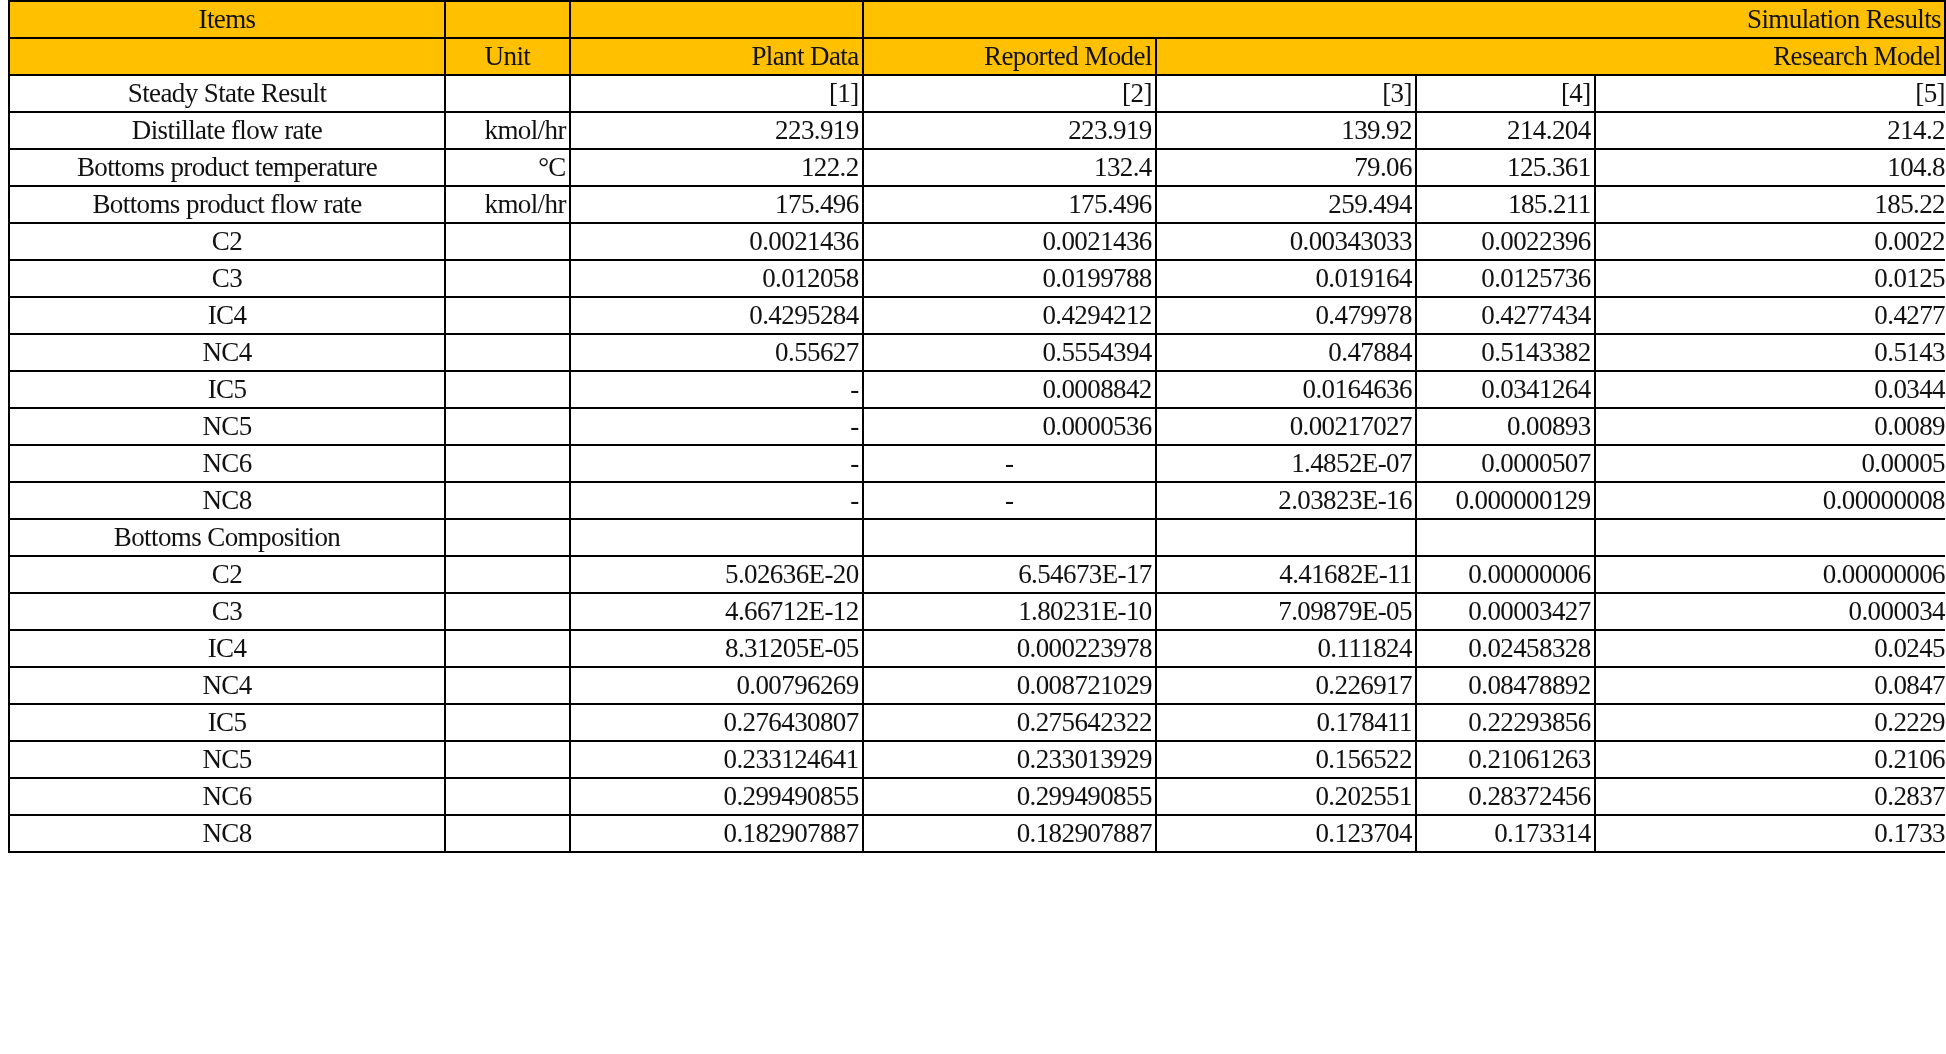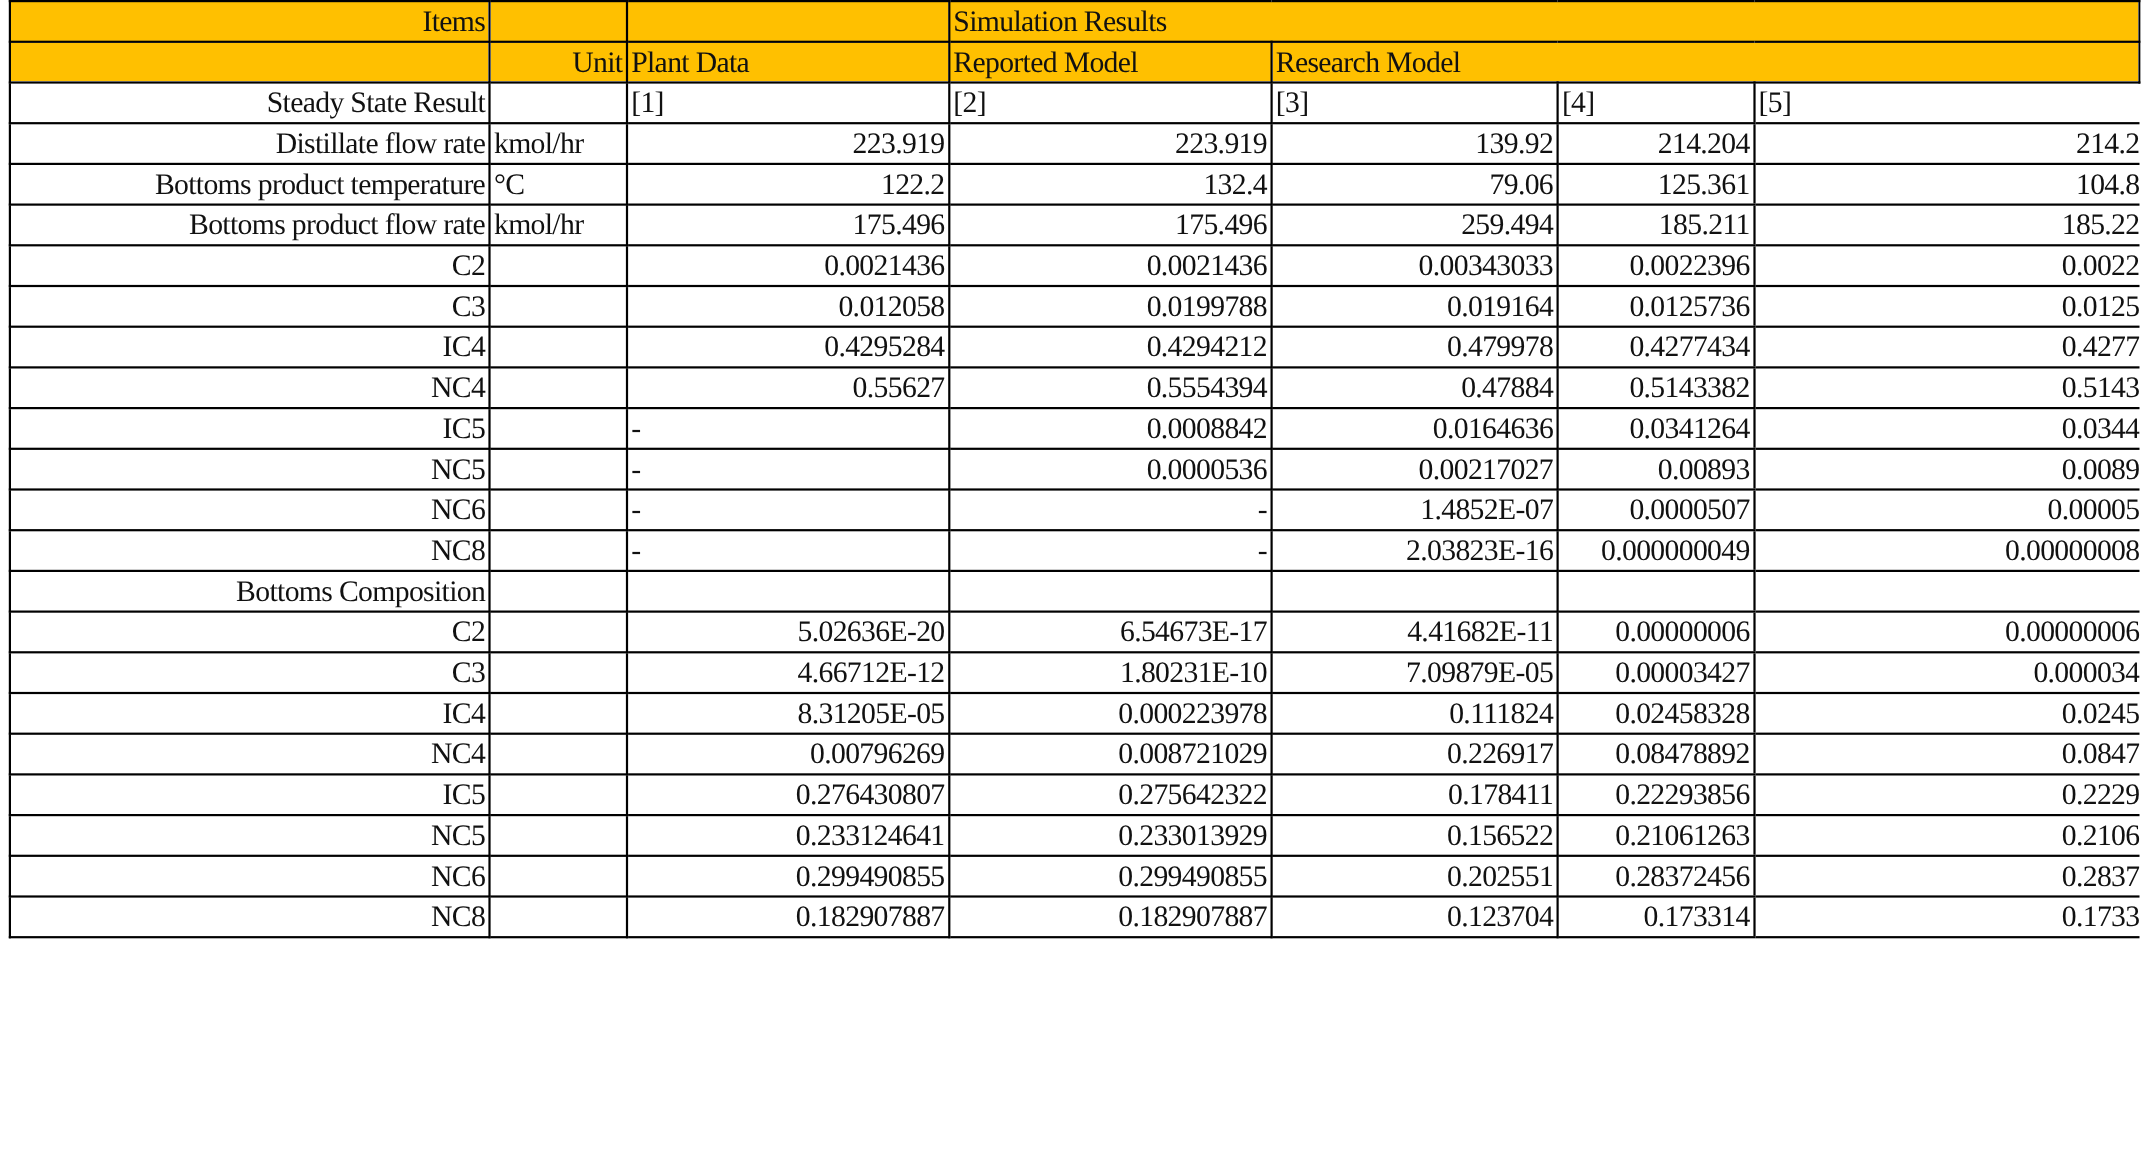--- a/index.html
+++ b/index.html
@@ -18,22 +18,22 @@
     height: 35px;
     padding: 0 3px;
     border: 2.5px solid #000000;
     white-space: nowrap;
     overflow: hidden;
     line-height: 35px;
     vertical-align: middle;
   }
   tr.hdr td { background: #FFC000; }
   tr.hdr1 td { border-left-color: #000; }
-  .l { text-align: right; }
-  .c { text-align: left; margin-left: 12px; }
+  .l { text-align: center; }
+  .c { text-align: right; margin-left: 12px; }
   .r { text-align: right; }
   td.thin-r { border-right-width: 1px; }
   td.noright { border-right: none; }
   td.c7 { padding-right: 0; }
   col.c1 { width: 437px; }
   col.c2 { width: 125px; }
   col.c3 { width: 294px; }
   col.c4 { width: 294px; }
   col.c5 { width: 261px; }
   col.c6 { width: 179px; }
@@ -165,21 +165,21 @@
           <td class="r">1.4852E-07</td>
           <td class="r thin-r">0.0000507</td>
           <td class="r c7 noright">0.00005</td>
         </tr>
         <tr>
           <td class="l">NC8</td>
           <td class="c"></td>
           <td class="c">-</td>
           <td class="l">-</td>
           <td class="r">2.03823E-16</td>
-          <td class="r thin-r">0.000000049</td>
+          <td class="r thin-r">0.000000129</td>
           <td class="r c7 noright">0.00000008</td>
         </tr>
         <tr>
           <td class="l">Bottoms Composition</td>
           <td class="c"></td>
           <td class="r"></td>
           <td class="r"></td>
           <td class="r"></td>
           <td class="r thin-r"></td>
           <td class="r c7 noright"></td>

